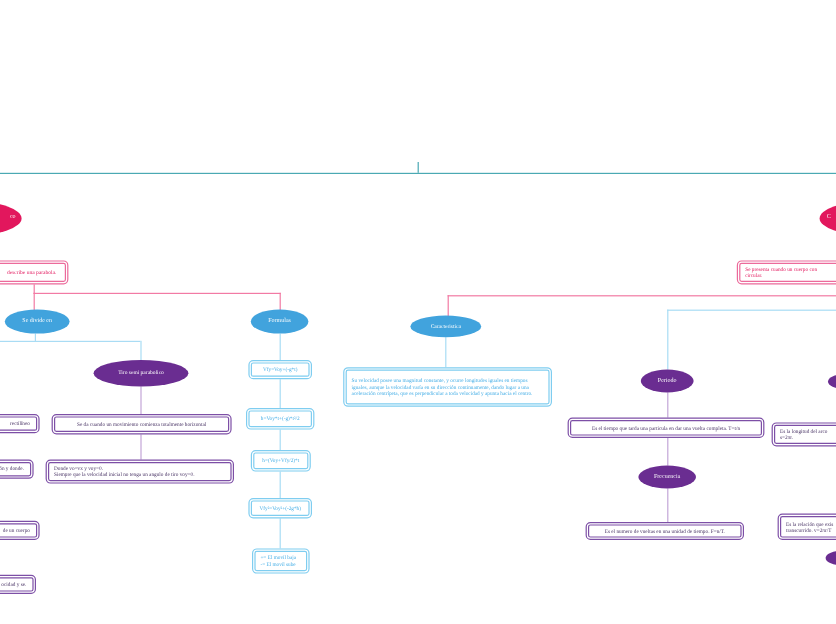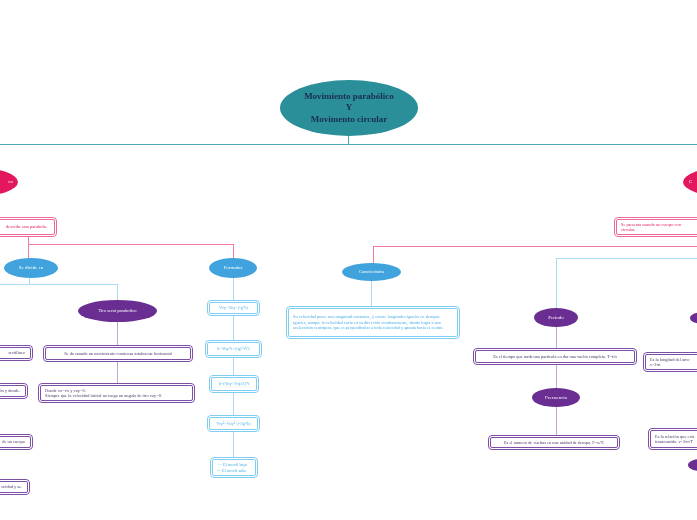--- a/index.html
+++ b/index.html
@@ -71,27 +71,20 @@
   <div class="ln v lblue-ln" style="left:233px;top:432px;height:25px;"></div>
 
   <div class="ln v lblue-ln" style="left:371px;top:281px;height:25px;"></div>
 
   <div class="ln h lblue-ln" style="left:556px;top:258px;width:141px;"></div>
   <div class="ln v lblue-ln" style="left:556px;top:258px;height:50px;"></div>
   <div class="ln v purp-ln" style="left:556px;top:327px;height:21px;"></div>
   <div class="ln v purp-ln" style="left:556px;top:365px;height:23px;"></div>
   <div class="ln v purp-ln" style="left:556px;top:407px;height:28px;"></div>
 
-  <div class="ellipse teal-el" style="left:280px;top:80px;width:138px;height:56px;">
-    <div class="root-label">
-      <span style="display:block;">Movimiento parabólico</span>
-      <span style="display:block;">Y</span>
-      <span style="display:block;">Movimento circular</span>
-    </div>
-  </div>
 
   <div class="ellipse pink-el t50" style="left:-62px;top:168px;width:80px;height:28px;justify-content:flex-end;padding-right:5px;box-sizing:border-box;">
     <span>co</span>
   </div>
 
   <div class="box pink-bx t45 right" style="left:-120px;top:217px;width:177px;height:20px;padding-right:7px;">
     <span>describe una parabola.</span>
   </div>
 
   <div class="ellipse blue-el t50" style="left:4px;top:258px;width:54px;height:20px;">

